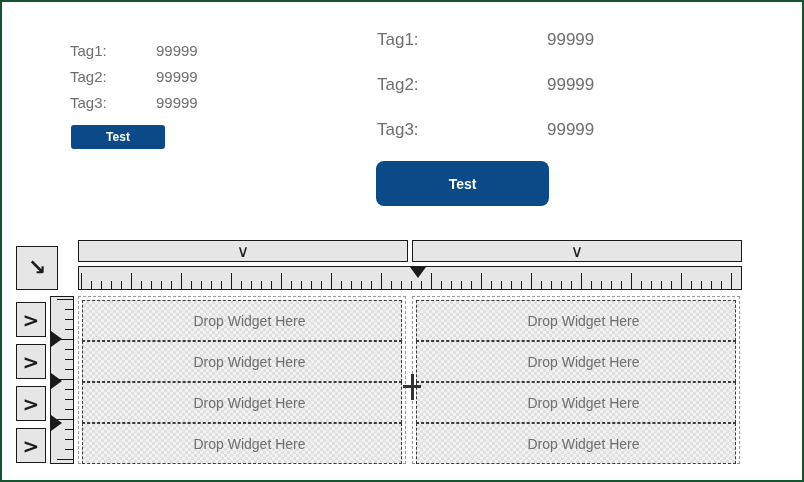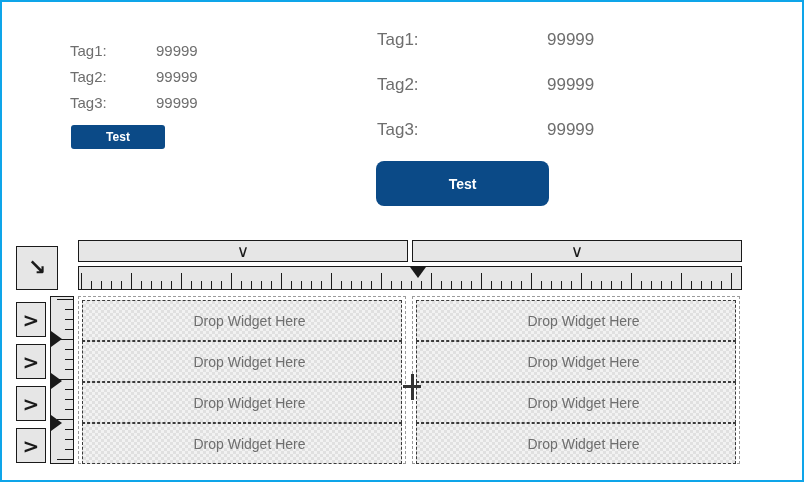--- a/index.html
+++ b/index.html
@@ -8,21 +8,21 @@
     background: #ffffff;
   }
   body {
     font-family: "Liberation Sans", sans-serif;
   }
   #app {
     position: relative;
     width: 804px;
     height: 482px;
     background: #ffffff;
-    border: 2px solid #0ea5e9;
+    border: 2px solid #14532d;
     box-sizing: border-box;
     overflow: hidden;
   }
 
   
   .tag-panel {
     position: absolute;
   }
   .tag-row {
     display: flex;

